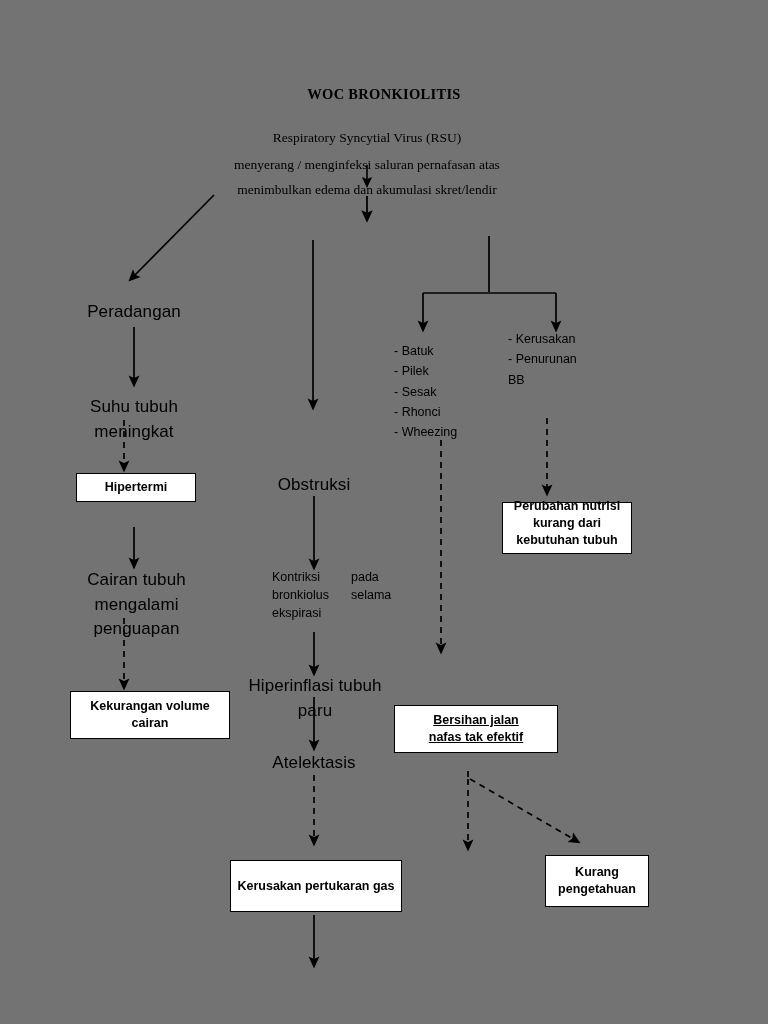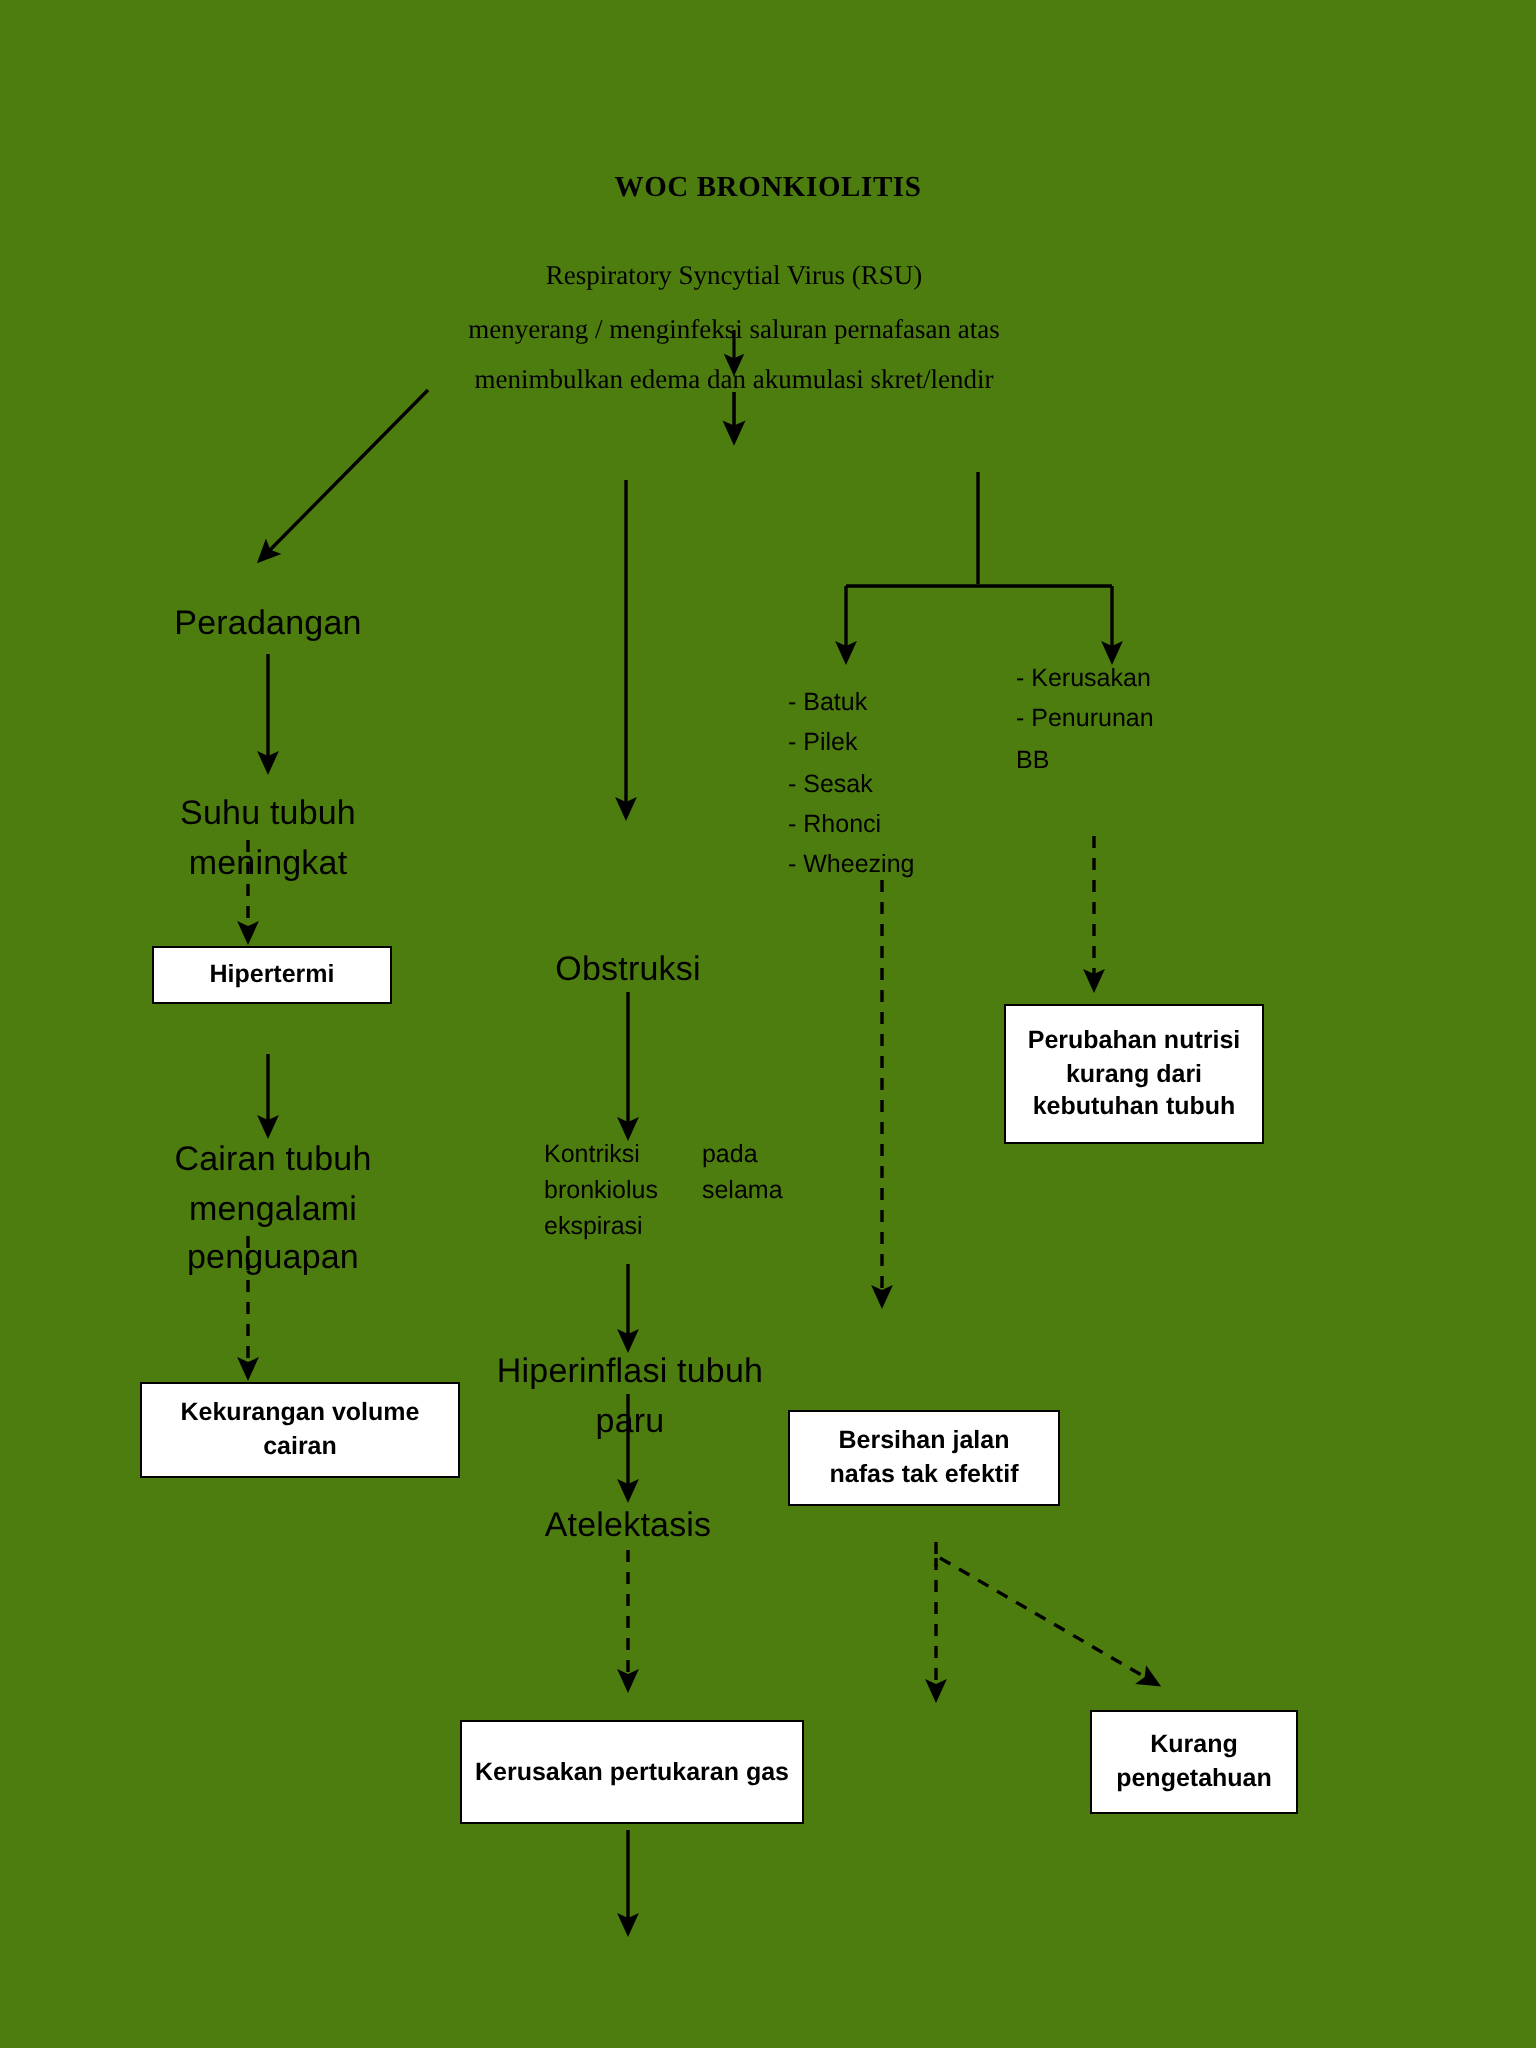--- a/index.html
+++ b/index.html
@@ -8,21 +8,21 @@
     background: #ffffff;
   }
   body {
     font-family: "Liberation Sans", sans-serif;
     color: #000000;
   }
   #canvas {
     position: relative;
     width: 768px;
     height: 1024px;
-    background: #4d7c0f;
+    background: #737373;
     overflow: hidden;
   }
   #edges {
     position: absolute;
     left: 0;
     top: 0;
     width: 768px;
     height: 1024px;
     pointer-events: none;
   }
@@ -187,27 +187,27 @@
   <div class="node symlist" style="left:394px; top:341px; width:120px;">-   Batuk
 -   Pilek
 -   Sesak
 -   Rhonci
 -   Wheezing</div>
 
   <div class="node symlist" style="left:508px; top:329px; width:120px;">-   Kerusakan
 -   Penurunan
      BB</div>
 
-  <div class="node boxed" style="left:502px; top:502px; width:130px; height:70px;">
+  <div class="node boxed" style="left:502px; top:502px; width:130px; height:52px;align-items:flex-end;">
     <span class="inner">Perubahan nutrisi
 kurang dari
 kebutuhan tubuh</span>
   </div>
 
-  <div class="node boxed" style="left:394px; top:705px; width:136px; height:48px;">
+  <div class="node boxed" style="left:394px; top:705px; width:164px; height:48px;text-decoration:underline;">
     <span class="inner">Bersihan jalan
 nafas tak efektif</span>
   </div>
 
 
   <div class="node boxed" style="left:545px; top:855px; width:104px; height:52px;">
     <span class="inner">Kurang
 pengetahuan</span>
   </div>
 

